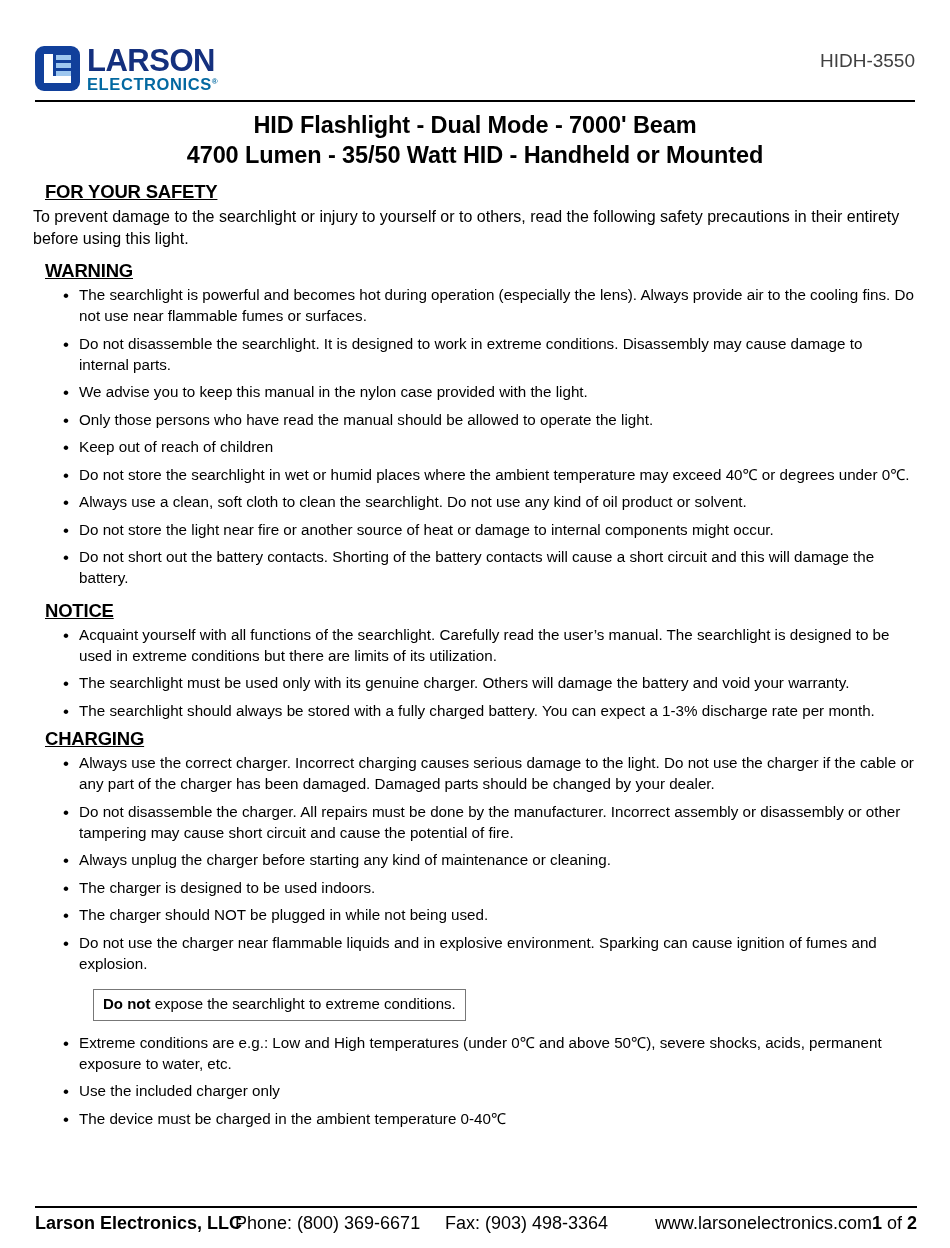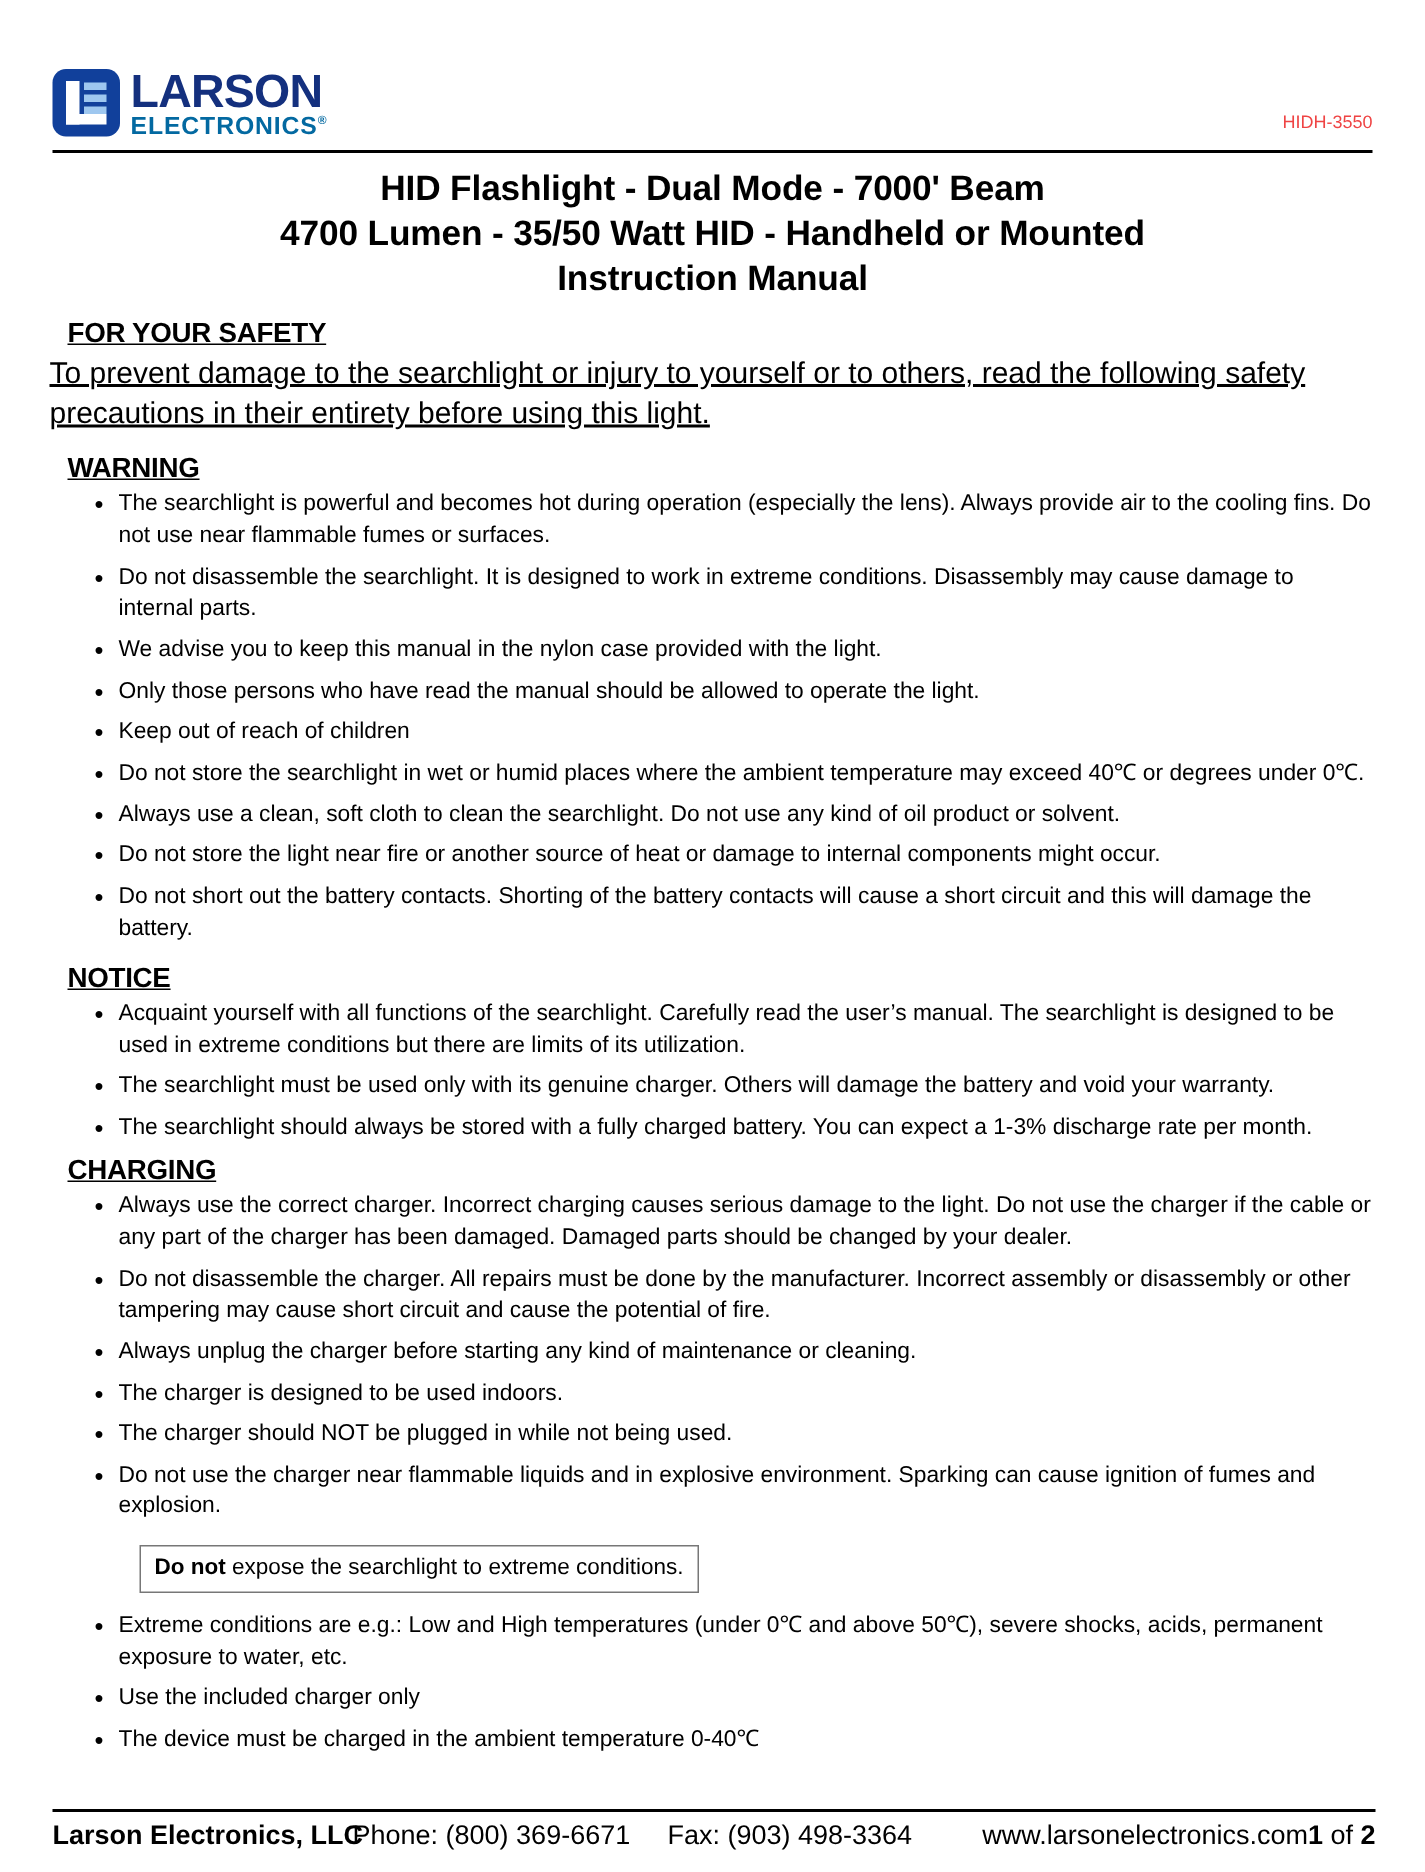--- a/index.html
+++ b/index.html
@@ -93,23 +93,23 @@
     color: #0369a1;
     letter-spacing: 0.6px;
     margin-top: 0;
     position: relative;
   }
   .logo-electronics sup {
     font-size: 8px;
     vertical-align: super;
   }
   .model-no {
-    font-size: 12px;
-    color: #ef4444;
-    padding-bottom: 12px;
+    font-size: 19px;
+    color: #404040;
+    padding-bottom: 28px;
   }
   .header-rule {
     border: 0;
     border-top: 2.5px solid #000;
     margin: 0 35px;
   }
 
   
   .doc-title {
     text-align: center;
@@ -126,24 +126,23 @@
   }
   .sec-head {
     font-size: 18.5px;
     font-weight: bold;
     text-decoration: underline;
     margin: 11px 0 3px 12px;
     letter-spacing: -0.2px;
   }
   .sec-head.tight { margin-top: 6px; }
   .para {
-    font-size: 20px;
+    font-size: 16px;
     line-height: 1.35;
     margin: 0 0 2px 0;
-    text-decoration: underline;
   }
 
   ul.bullets {
     list-style: none;
     margin: 2px 0 0 0;
     padding: 0;
   }
   ul.bullets > li {
     position: relative;
     padding-left: 46px;
@@ -216,21 +215,20 @@
         </div>
       </div>
       <div class="model-no">HIDH-3550</div>
     </div>
   </div>
   <hr class="header-rule">
 
   <div class="doc-title">
     <div>HID Flashlight - Dual Mode - 7000' Beam</div>
     <div>4700 Lumen - 35/50 Watt HID - Handheld or Mounted</div>
-    <div>Instruction Manual</div>
   </div>
 
   <div class="content">
 
     
     <div class="sec-head">FOR YOUR SAFETY</div>
     <p class="para">To prevent damage to the searchlight or injury to yourself or to others, read the following safety precautions in their entirety before using this light.</p>
 
     
     <div class="sec-head">WARNING</div>

